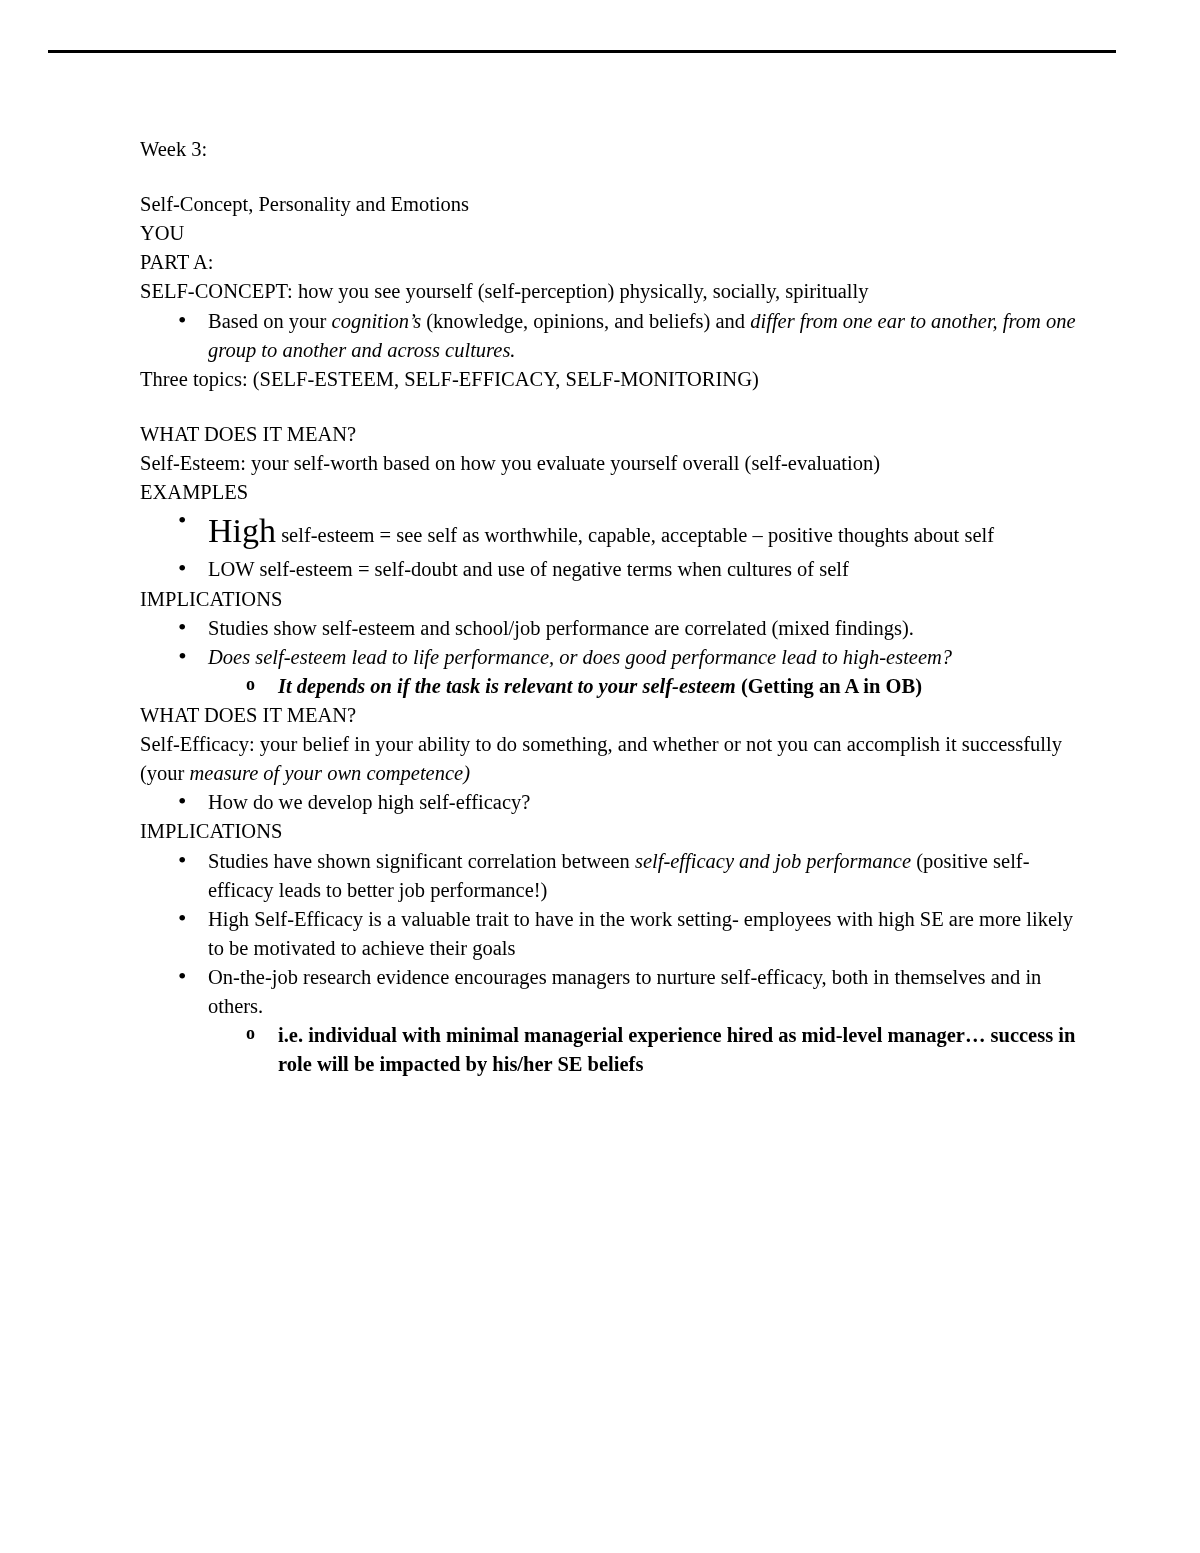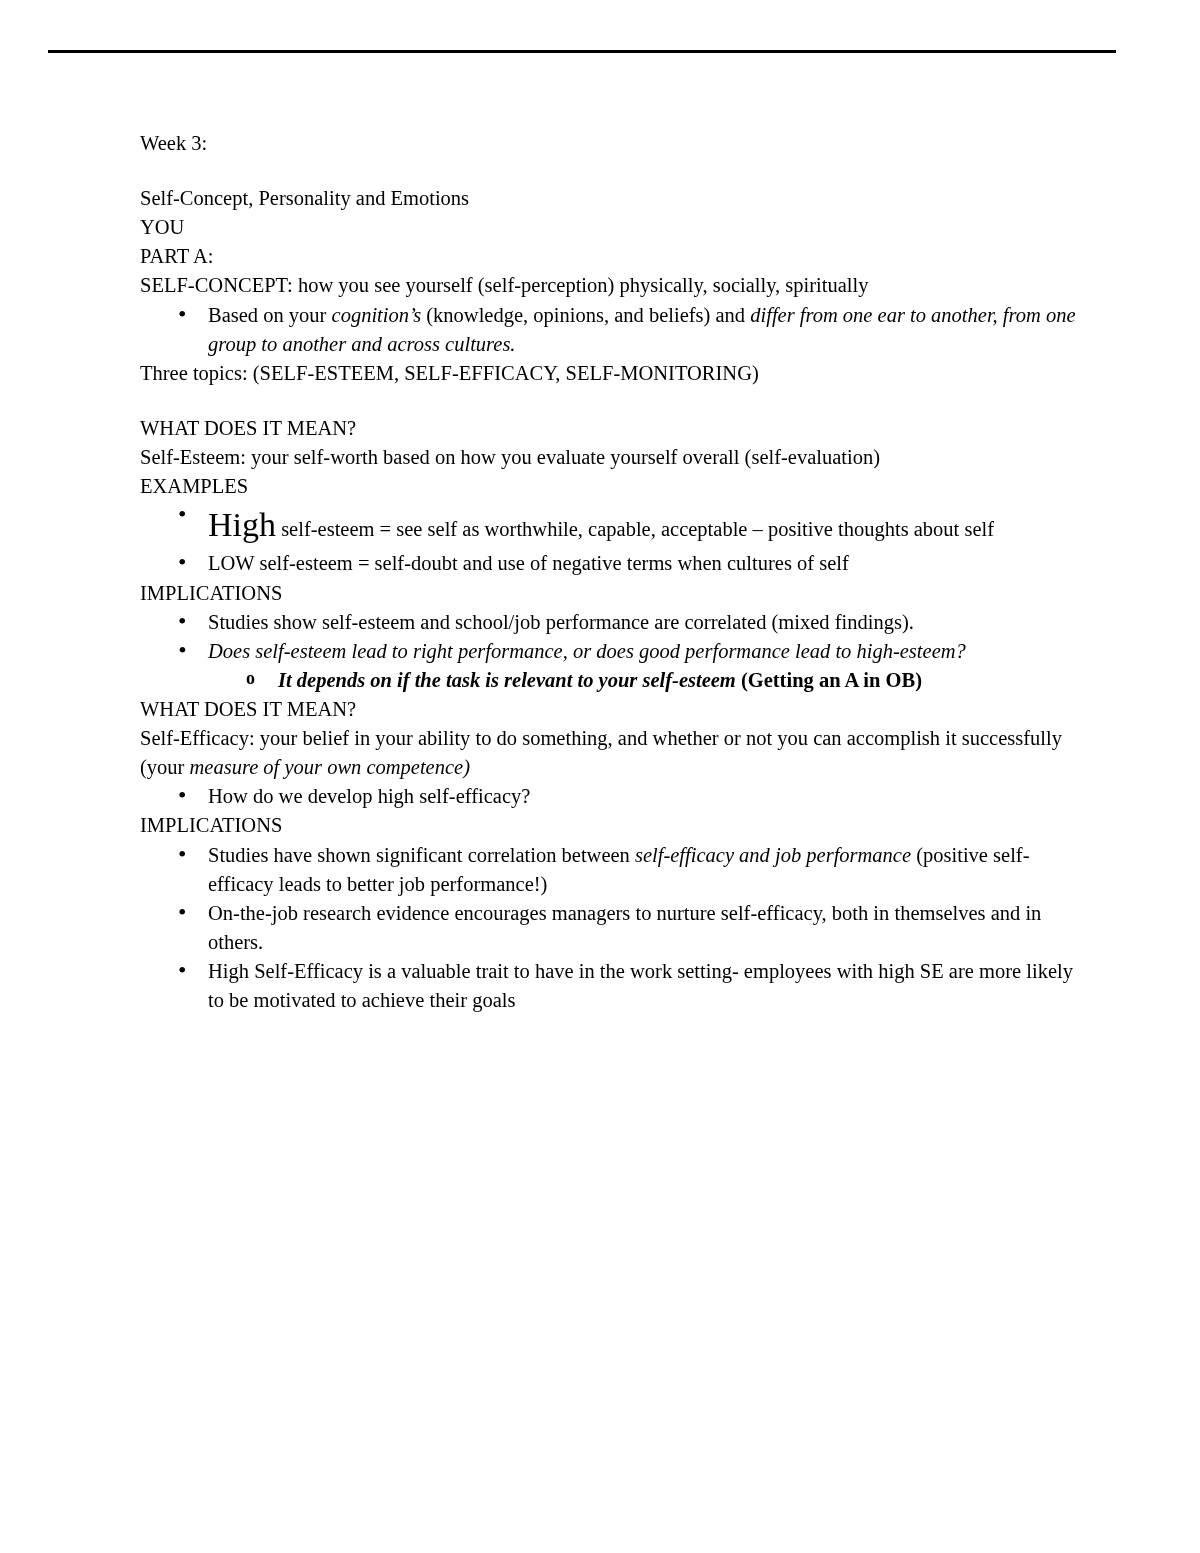--- a/index.html
+++ b/index.html
@@ -24,21 +24,21 @@
     position: absolute;
     left: 48px;
     top: 50px;
     width: 1068px;
     height: 3px;
     background: #000000;
   }
   .content {
     position: absolute;
     left: 140px;
-    top: 129px;
+    top: 135px;
     width: 950px;
     font-size: 20.5px;
     line-height: 1.42;
   }
   .line {
     margin: 0;
     padding: 0;
   }
   .blank {
     height: 26px;
@@ -120,39 +120,42 @@
 
     <ul class="lvl1">
       <li><span class="big">High</span><span> self-esteem = see self as worthwhile, capable, acceptable – positive thoughts about self</span></li>
       <li><span>LOW self-esteem = self-doubt and use of negative terms when cultures of self</span></li>
     </ul>
 
     <p class="line">IMPLICATIONS</p>
 
     <ul class="lvl1">
       <li>Studies show self-esteem and school/job performance are correlated (mixed findings).</li>
-      <li class="italic">Does self-esteem lead to right performance, or does good performance lead to high-esteem?</li>
+      <li class="italic">Does self-esteem lead to life performance, or does good performance lead to high-esteem?</li>
     </ul>
 
     <ul class="lvl2">
       <li><span class="italic">It depends on if the task is relevant to your self-esteem</span><span> (Getting an A in OB)</span></li>
     </ul>
 
     <p class="line">WHAT DOES IT MEAN?</p>
 
     <p class="line"><span class="bold">Self-Efficacy</span><span>: your belief in your ability to do something, and whether or not you can accomplish it successfully (your </span><span class="italic">measure of your own competence)</span></p>
 
     <ul class="lvl1">
       <li>How do we develop high self-efficacy?</li>
     </ul>
 
 
     <p class="line">IMPLICATIONS</p>
 
     <ul class="lvl1">
       <li><span>Studies have shown significant correlation between </span><span class="italic">self-efficacy and job performance</span><span> (positive self-efficacy leads to better job performance!)</span></li>
+      <li><span>High Self-Efficacy is a valuable trait to have in the work setting- employees with high SE are more likely to be motivated to achieve their goals</span></li>
       <li><span>On-the-job research evidence encourages managers to nurture self-efficacy, both in themselves and in others.</span></li>
-      <li><span>High Self-Efficacy is a valuable trait to have in the work setting- employees with high SE are more likely to be motivated to achieve their goals</span></li>
     </ul>
 
+    <ul class="lvl2">
+      <li>i.e. individual with minimal managerial experience hired as mid-level manager… success in role will be impacted by his/her SE beliefs</li>
+    </ul>
 
   </div>
 </div>
 
 </body></html>

